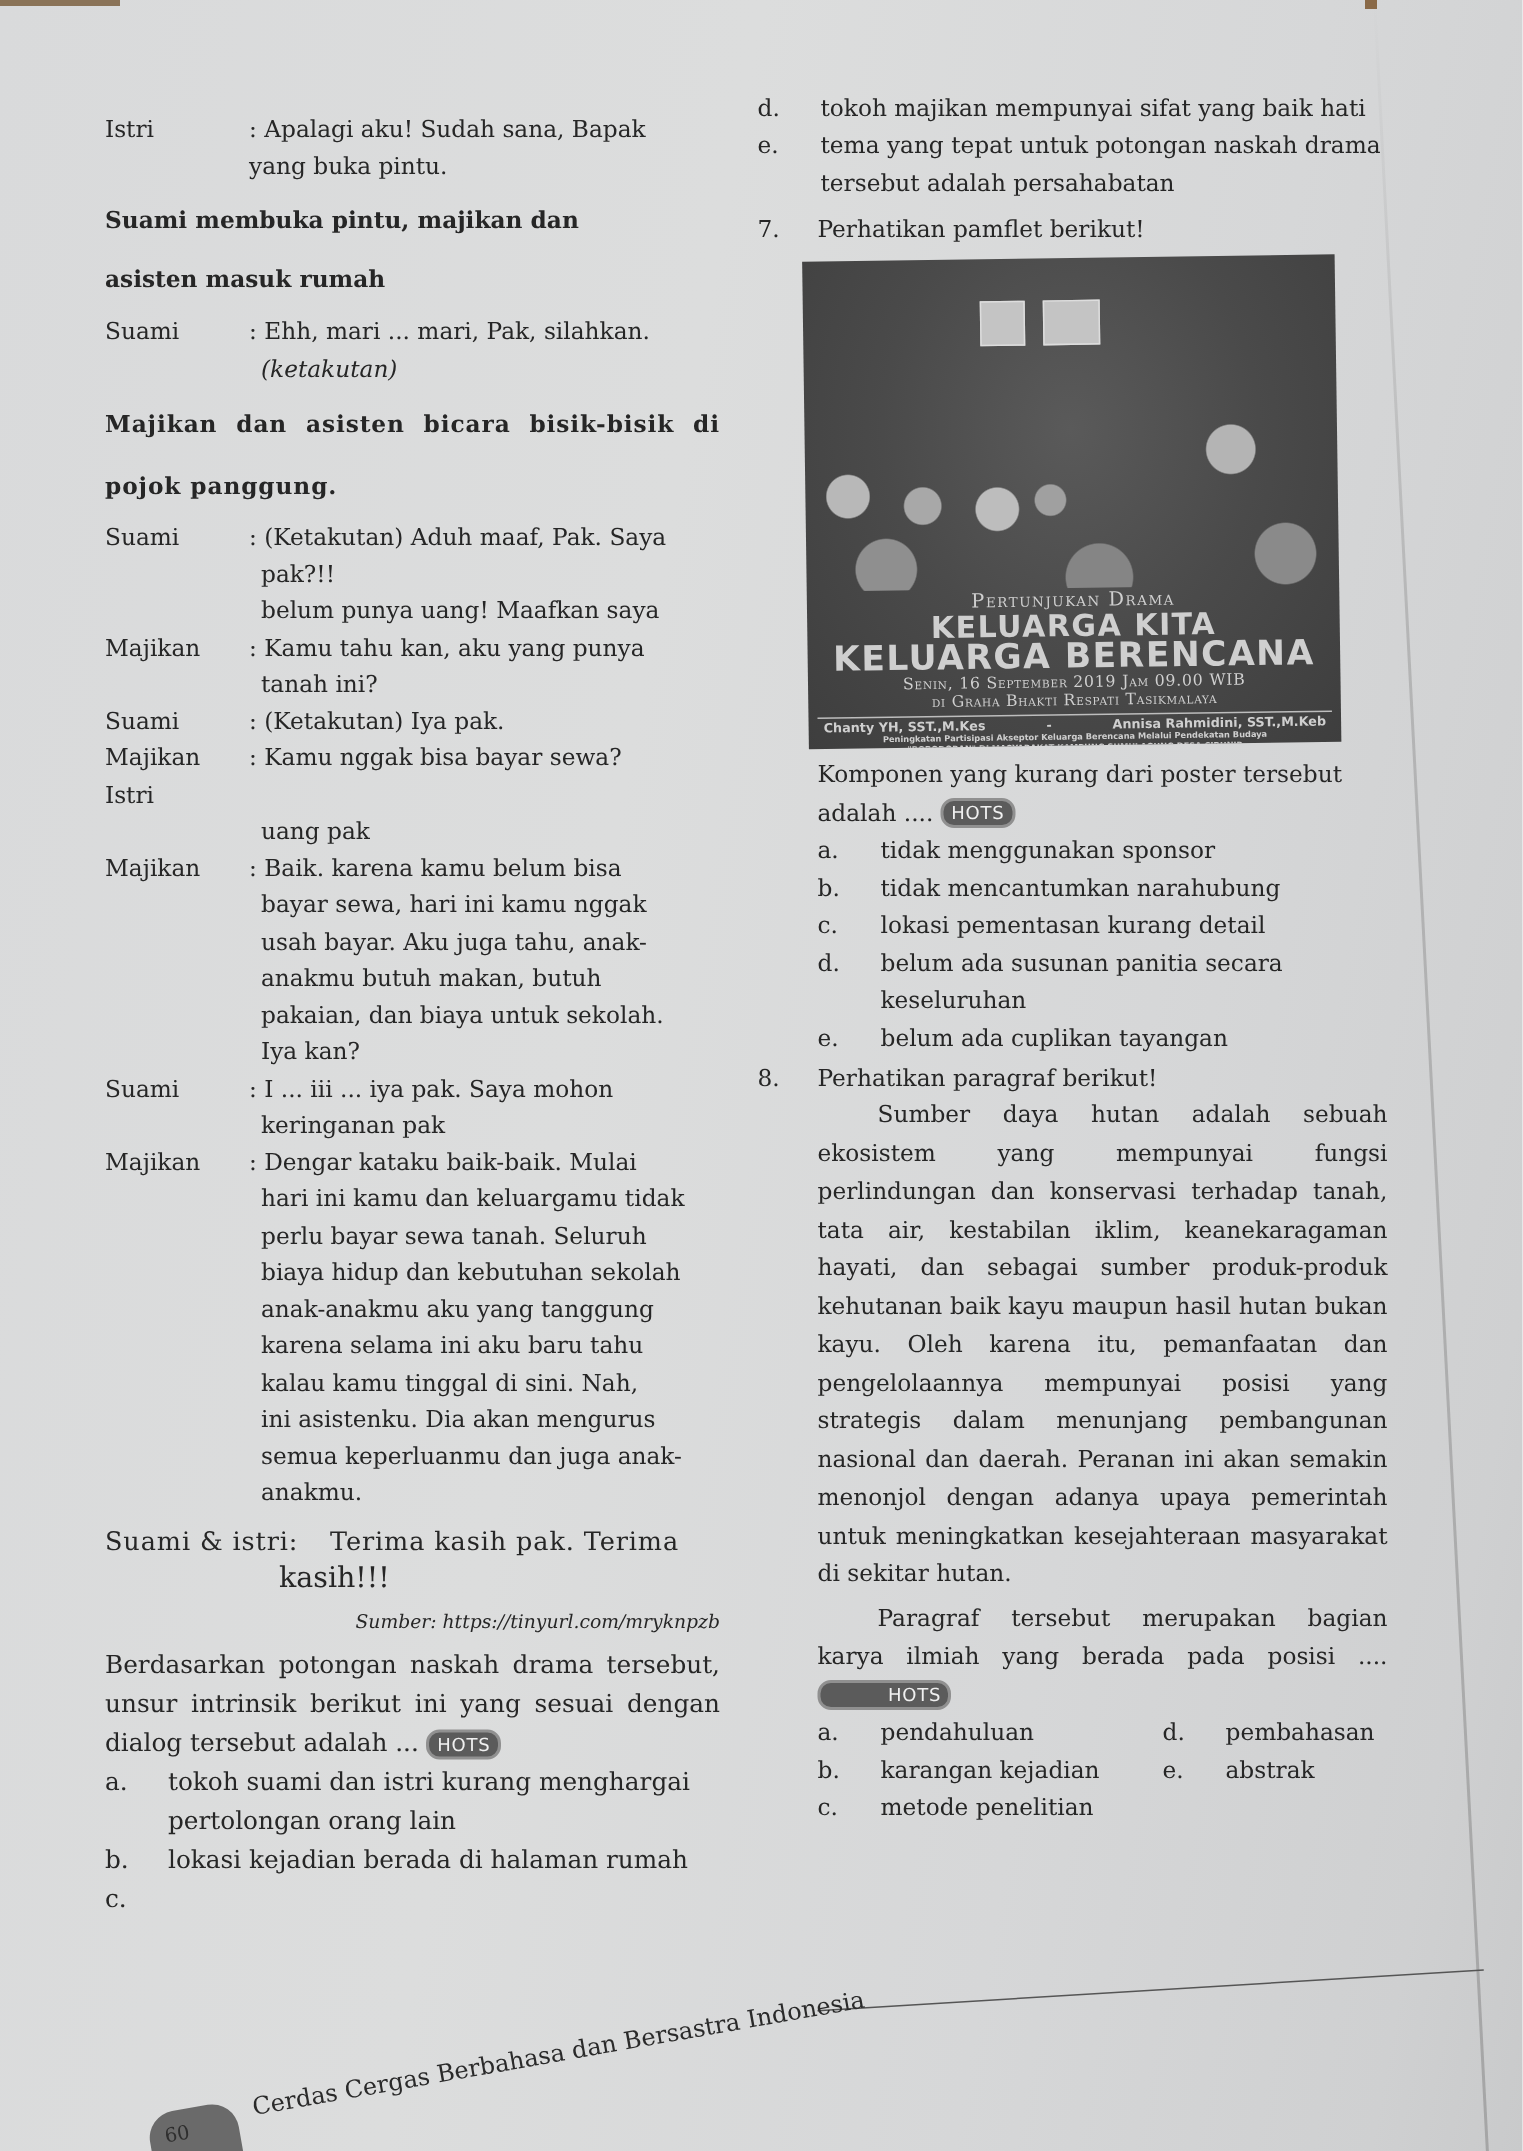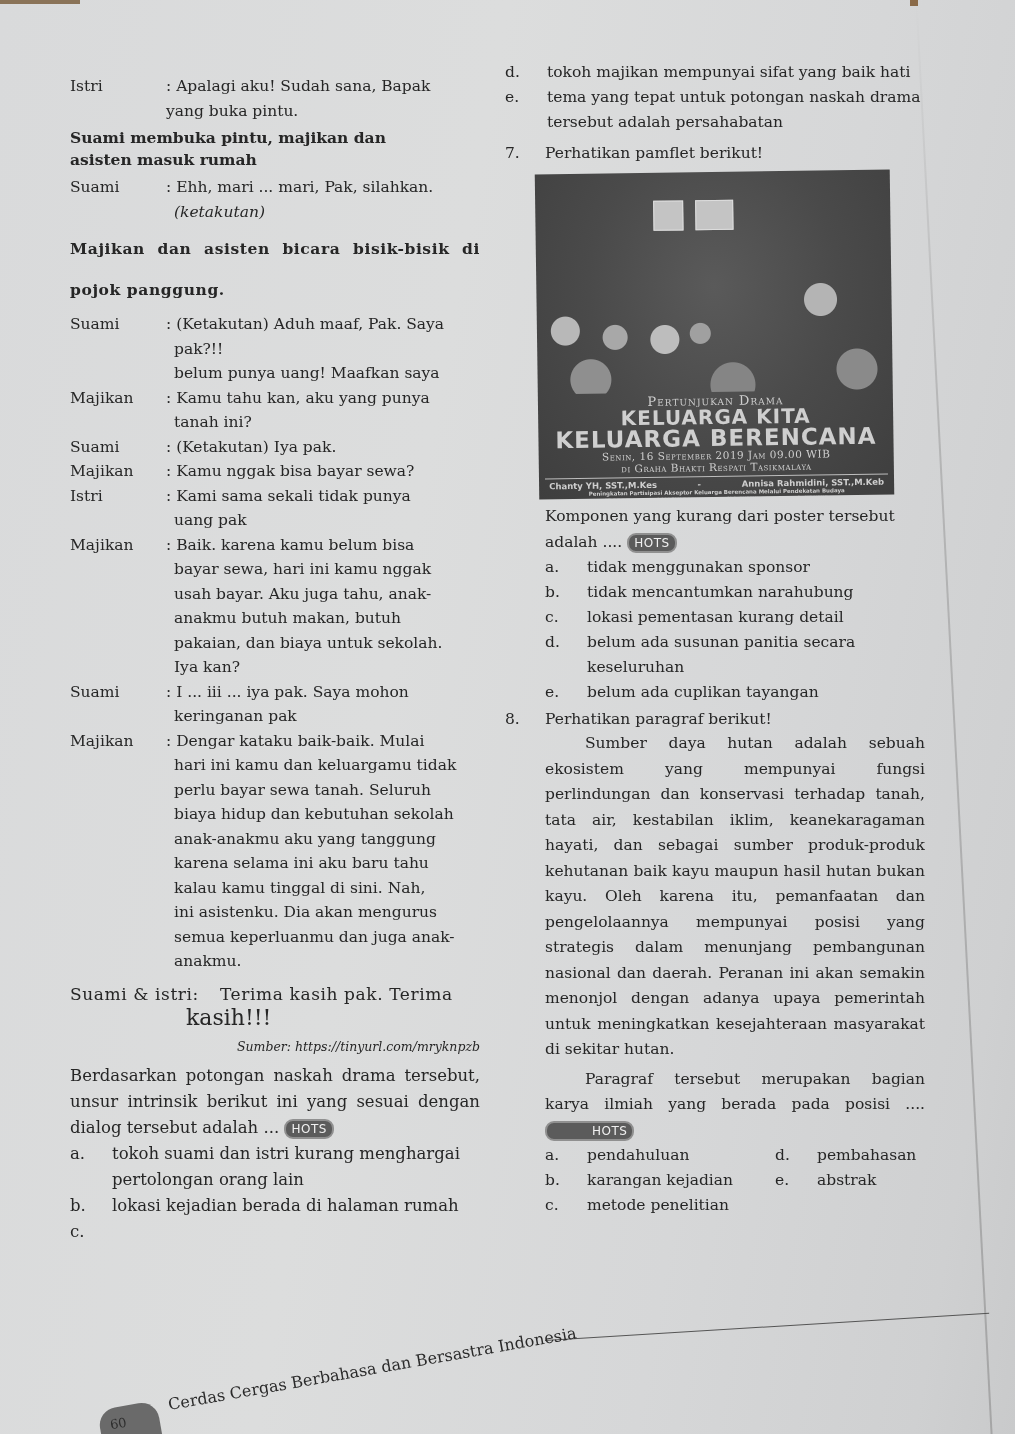--- a/index.html
+++ b/index.html
@@ -94,21 +94,21 @@
 <div class="top-shadow-right"></div>
 <div class="page-fold"></div>
 
 <div class="col left-col">
   <div class="dl-row">
     <span class="dl-speaker">Istri</span>
     <span class="dl-line" style="padding-left:16px">: Apalagi aku! Sudah sana, Bapak</span>
   </div>
   <div class="dl-cont">yang buka pintu.</div>
 
-  <div class="stage" style="margin-top:4px;line-height:22px;width:380px">Suami membuka pintu, majikan dan asisten masuk rumah</div>
+  <div class="stage" style="margin-top:4px;line-height:39px;width:380px">Suami membuka pintu, majikan dan asisten masuk rumah</div>
 
   <div class="dl-row" style="margin-top:4px">
     <span class="dl-speaker">Suami</span>
     <span class="dl-line" style="padding-left:16px">: Ehh, mari ... mari, Pak, silahkan.</span>
   </div>
   <div class="dl-cont italic" style="padding-left:104px">(ketakutan)</div>
 
   <div class="stage justify" style="margin-top:4px;line-height:41px;letter-spacing:0.6px">Majikan dan asisten bicara bisik-bisik di pojok panggung.</div>
 
   <div id="dialog-list" style="margin-top:2px">
@@ -127,21 +127,20 @@
       <div class="dl-row">
         <span class="dl-speaker">Suami</span>
         <span class="dl-line justify" style="padding-left:16px">: (Ketakutan) Iya pak.</span>
       </div>
       <div class="dl-row">
         <span class="dl-speaker">Majikan</span>
         <span class="dl-line justify" style="padding-left:16px">: Kamu nggak bisa bayar sewa?</span>
       </div>
       <div class="dl-row">
         <span class="dl-speaker">Istri</span>
-        <span class="dl-line justify" style="padding-left:16px">: Kami sama sekali tidak punya</span>
       </div>
       <div class="dl-cont" style="padding-left:104px">uang pak</div>
       <div class="dl-row">
         <span class="dl-speaker">Majikan</span>
         <span class="dl-line justify" style="padding-left:16px">: Baik. karena kamu belum bisa</span>
       </div>
       <div class="dl-cont" style="padding-left:104px">bayar sewa, hari ini kamu nggak</div>
       <div class="dl-cont" style="padding-left:104px">usah bayar. Aku juga tahu, anak-</div>
       <div class="dl-cont" style="padding-left:104px">anakmu butuh makan, butuh</div>
       <div class="dl-cont" style="padding-left:104px">pakaian, dan biaya untuk sekolah.</div>
@@ -163,21 +162,21 @@
       <div class="dl-cont" style="padding-left:104px">kalau kamu tinggal di sini. Nah,</div>
       <div class="dl-cont" style="padding-left:104px">ini asistenku. Dia akan mengurus</div>
       <div class="dl-cont" style="padding-left:104px">semua keperluanmu dan juga anak-</div>
       <div class="dl-cont" style="padding-left:104px">anakmu.</div>
     </div>
 
   <div class="dl-row" style="margin-top:8px;font-size:17px;letter-spacing:0.6px">
     <span style="width:150px;flex-shrink:0">Suami &amp; istri:</span>
     <span>Terima kasih pak. Terima</span>
   </div>
-  <div style="padding-left:116px;font-size:22px">kasih!!!</div>
+  <div style="padding-left:116px;font-size:19px">kasih!!!</div>
   <div class="source">Sumber: https://tinyurl.com/mryknpzb</div>
 
   <div style="margin-top:4px">
     <div class="justify" style="font-size:16.5px;line-height:26px">
       <span>Berdasarkan potongan naskah drama tersebut, unsur intrinsik berikut ini yang sesuai dengan dialog tersebut adalah ...</span>
       <span class="hots">HOTS</span>
     </div>
     <div id="q6-options">
         <div class="opt" style="font-size:16.5px;line-height:26px">
           <span class="opt-letter">a.</span>

